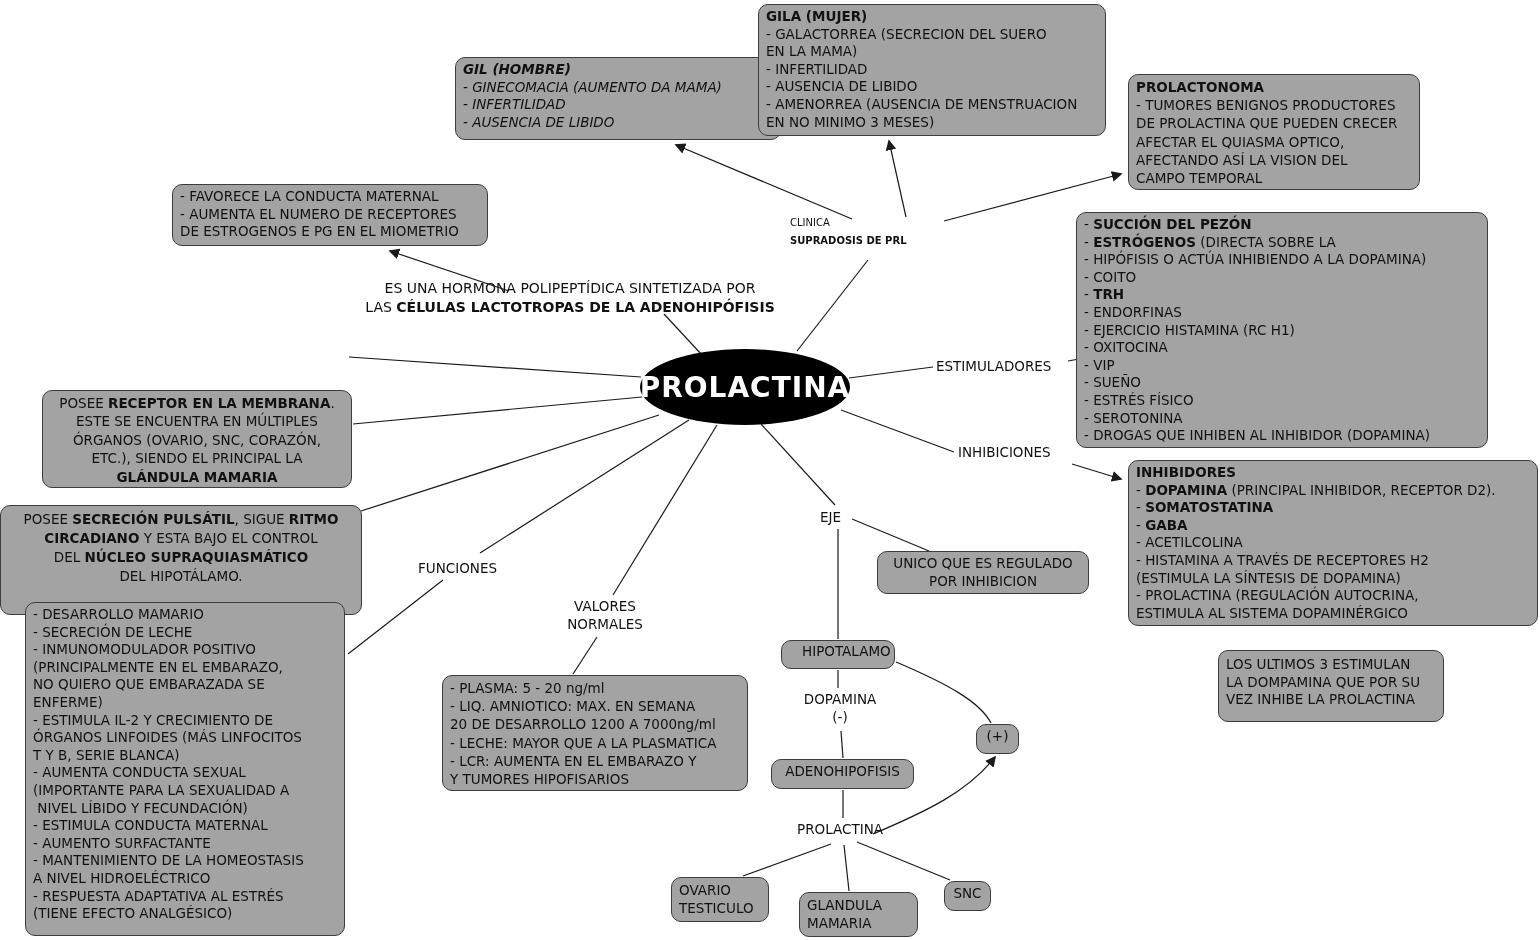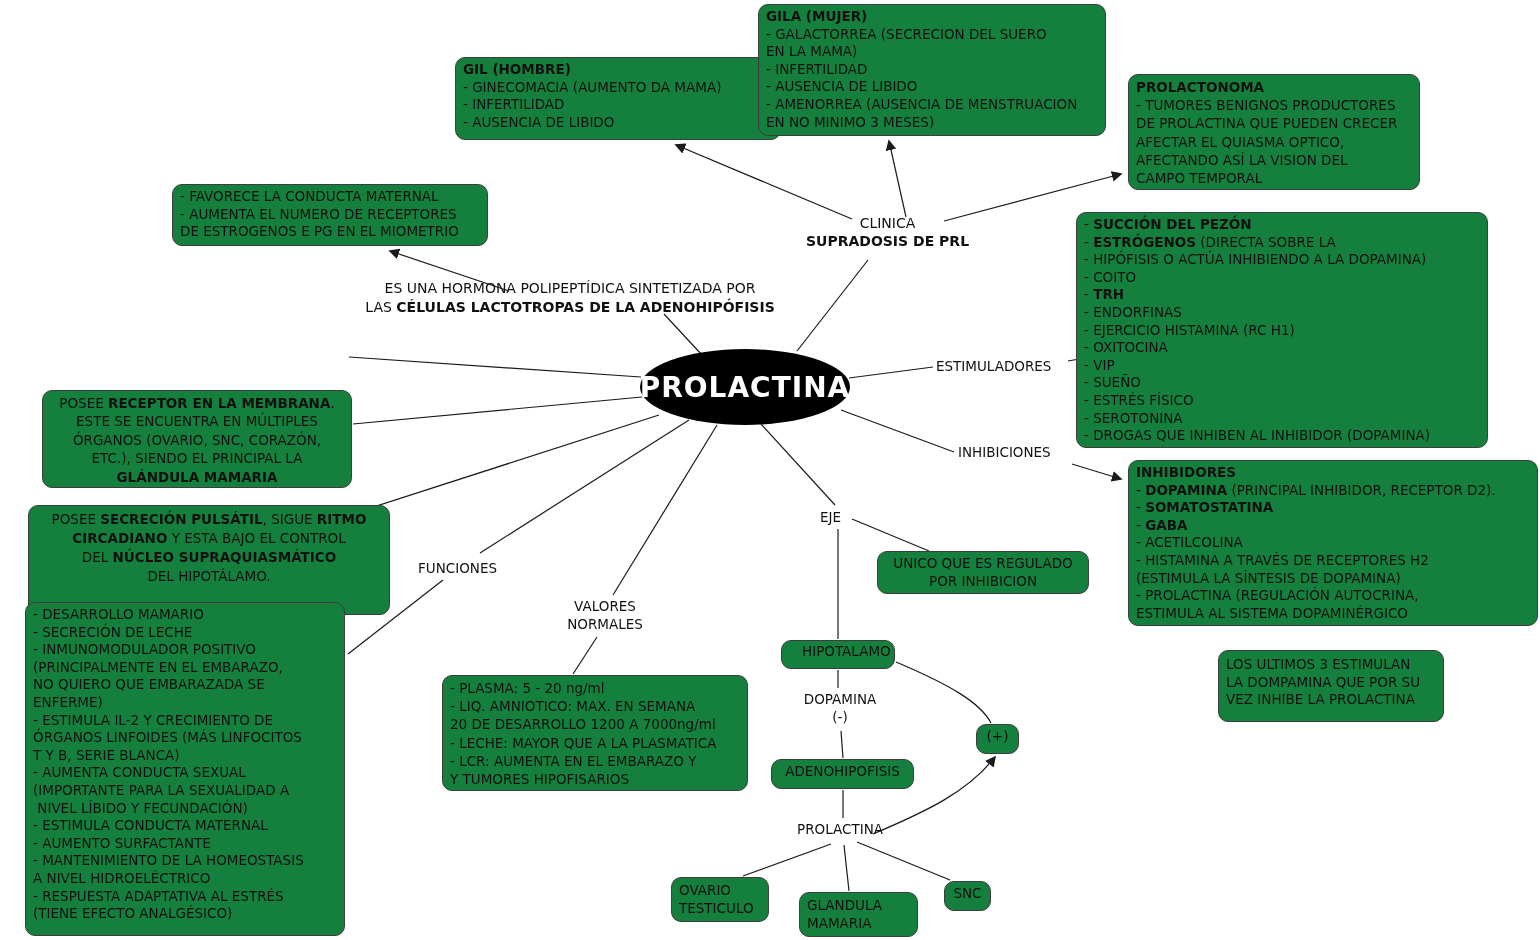--- a/index.html
+++ b/index.html
@@ -3,51 +3,51 @@
 <meta charset="utf-8">
 <style>
   html,body{margin:0;padding:0;background:#ffffff;}
   #canvas{
     position:relative;width:1540px;height:940px;background:#ffffff;overflow:hidden;
     font-family:"DejaVu Sans","Liberation Sans",sans-serif;color:#111;
   }
   #edges{position:absolute;left:0;top:0;width:1540px;height:940px;}
   .nbox{
     position:absolute;box-sizing:border-box;
-    background:#15803d;border:1px solid #3d3d3d;border-radius:10px;
+    background:#a3a3a3;border:1px solid #3d3d3d;border-radius:10px;
     padding:3px 7px;font-size:13.5px;line-height:17.6px;white-space:pre-wrap;
   }
   .nbox .tl{min-height:17.6px;}
   .ctr{text-align:center;}
   .lbl{position:absolute;font-size:13.5px;line-height:18px;background:transparent;}
   .lbl .tl{min-height:18px;}
   b{font-weight:bold;}
   
-  #box-gil{left:455px;top:57px;width:326px;height:83px;}
+  #box-gil{left:455px;top:57px;width:326px;height:83px;font-style:italic;}
   #box-gila{left:758px;top:4px;width:348px;height:132px;}
   #box-prolactonoma{left:1128px;top:74px;width:292px;height:116px;line-height:18.2px;}
   #box-estimuladores{left:1076px;top:212px;width:412px;height:236px;line-height:17.4px;}
   #box-inhibidores{left:1128px;top:460px;width:410px;height:166px;line-height:17.4px;}
   #box-ultimos3{left:1218px;top:650px;width:226px;height:72px;padding-top:5px;}
   #box-favorece{left:172px;top:184px;width:316px;height:62px;}
   #box-hidrosoluble{left:108px;top:332px;width:240px;height:47px;padding-top:4px;}
   #box-receptor{left:42px;top:390px;width:310px;height:98px;line-height:18.4px;}
-  #box-secrecion{left:0px;top:505px;width:362px;height:110px;line-height:19px;padding-top:4px;margin-left:28px;}
+  #box-secrecion{left:0px;top:505px;width:362px;height:110px;line-height:19px;padding-top:4px;}
   #box-funciones{left:25px;top:602px;width:320px;height:334px;line-height:17.4px;}
   #box-valores{left:398px;top:675px;width:306px;height:116px;line-height:18.2px;margin-left:44px;}
   #box-unico{left:877px;top:551px;width:212px;height:43px;}
   #box-hipotalamo{left:781px;top:640px;width:114px;height:29px;padding:2px 20px;}
   #box-adenohipofisis{left:771px;top:759px;width:143px;height:30px;padding:3px 6px;}
   #box-ovario{left:671px;top:877px;width:98px;height:45px;line-height:18px;}
   #box-glandula{left:799px;top:892px;width:119px;height:45px;line-height:18px;}
   #box-snc{left:944px;top:881px;width:47px;height:30px;padding:3px 6px;}
   #box-plus{left:976px;top:724px;width:43px;height:30px;padding:3px 6px;}
   
   #lbl-hormona{left:350px;top:279px;width:440px;text-align:center;font-size:14px;line-height:19px;}
-  #lbl-clinica{left:790px;top:214px;width:195px;text-align:center;font-size:14px;line-height:18px;}
+  #lbl-clinica{left:790px;top:214px;width:195px;font-size:10px;line-height:18px;}
   #lbl-estimuladores{left:936px;top:357px;}
   #lbl-inhibiciones{left:958px;top:443px;}
   #lbl-eje{left:820px;top:508px;}
   #lbl-funciones{left:418px;top:559px;}
   #lbl-valores{left:545px;top:597px;width:120px;text-align:center;}
   #lbl-dopamina{left:795px;top:690px;width:90px;text-align:center;}
   #lbl-prolactina-eje{left:797px;top:820px;}
   
   #center-node{
     position:absolute;left:640px;top:349px;width:210px;height:76px;

